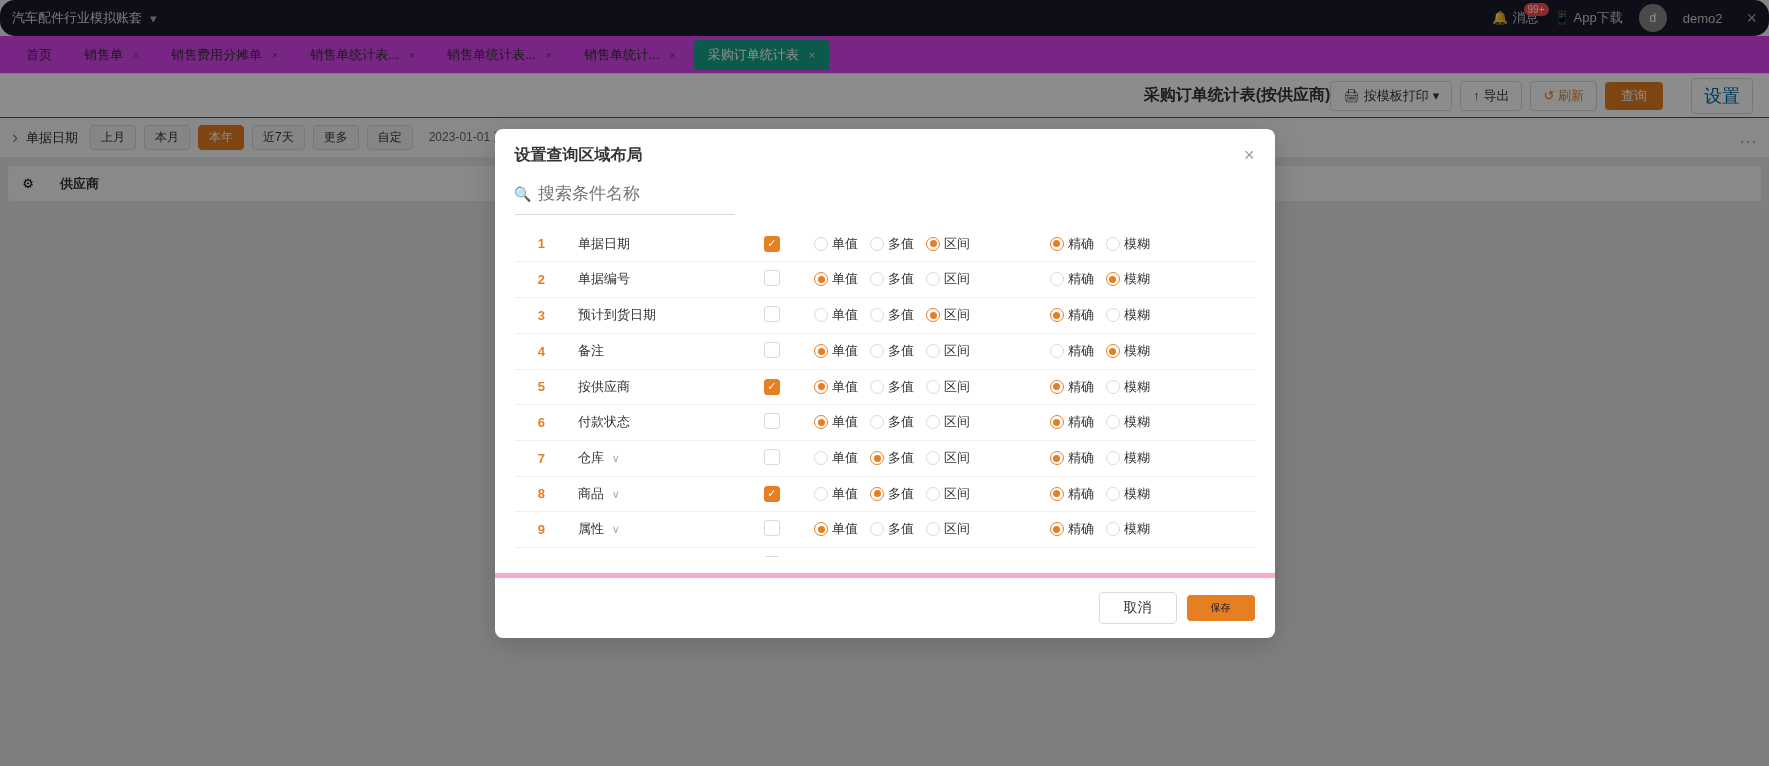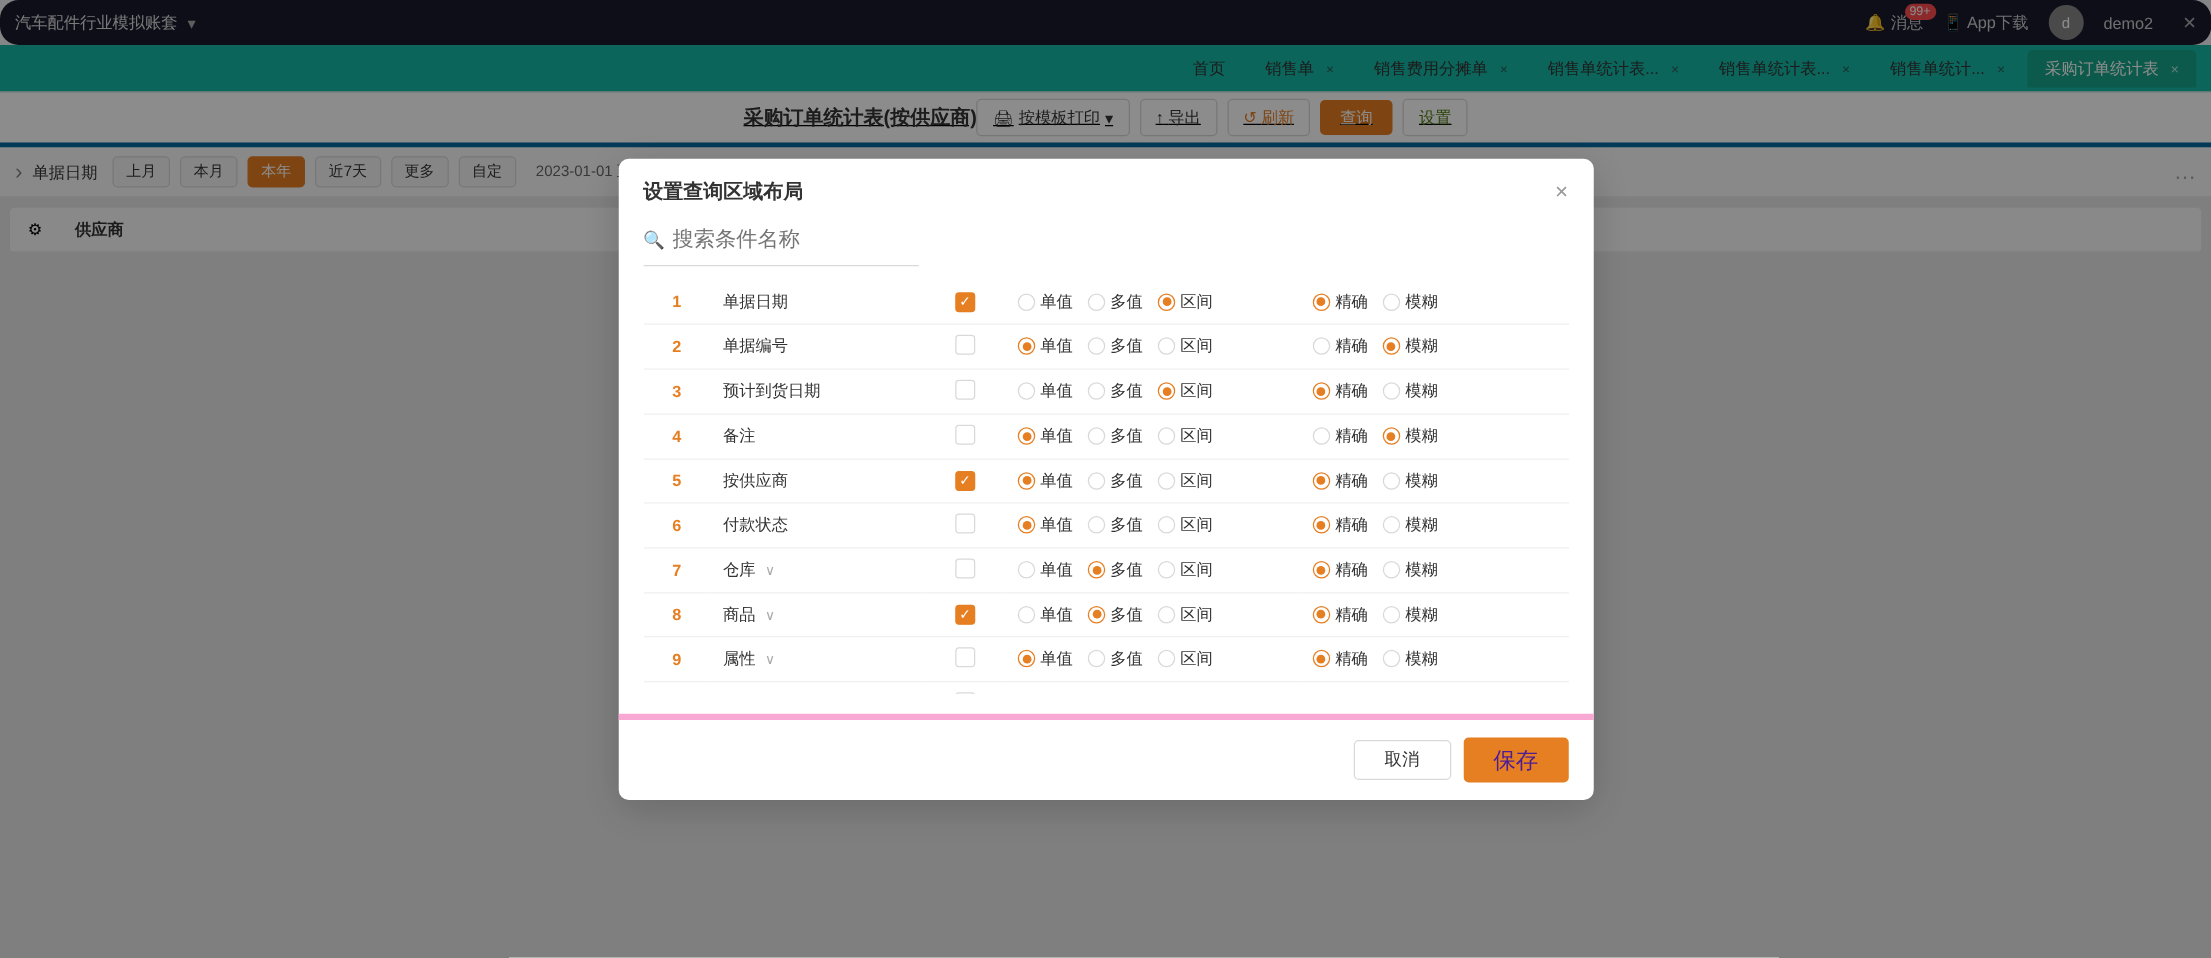--- a/index.html
+++ b/index.html
@@ -19,27 +19,26 @@
     .top-bar-left { display: flex; align-items: center; gap: 8px; font-size: 13px; color: #ddd; }
     .top-bar-right { display: flex; align-items: center; gap: 16px; font-size: 13px; color: #ccc; }
     .top-bar-right .notif { position: relative; cursor: pointer; }
     .badge { position: absolute; top: -6px; right: -10px; background: #ff4d4f; color: #fff; font-size: 10px; border-radius: 8px; padding: 1px 4px; }
     .avatar { width: 28px; height: 28px; border-radius: 50%; background: #888; display: flex; align-items: center; justify-content: center; color: #fff; font-size: 12px; }
     .close-x { color: #aaa; cursor: pointer; font-size: 18px; margin-left: 8px; }
 
     
     .tab-bar {
       height: 38px;
-      background: #14b8a6;
+      background: #d946ef;
       display: flex;
       align-items: center;
       padding: 0 12px;
       border-bottom: 1px solid #e8e8e8;
       gap: 4px;
-      justify-content: flex-end;
     }
     .tab-item {
       padding: 6px 14px;
       border-radius: 4px 4px 0 0;
       font-size: 13px;
       cursor: pointer;
       color: #333;
       white-space: nowrap;
     }
     .tab-item.active {
@@ -48,31 +47,30 @@
     }
     .tab-item .tab-close { margin-left: 6px; font-size: 11px; opacity: 0.7; }
 
     
     .page-header {
       height: 44px;
       background: #fff;
       display: flex;
       align-items: center;
       padding: 0 16px;
-      justify-content: center;
-      border-bottom: 4px solid #0369a1;
-      text-decoration: underline;
+      justify-content: flex-end;
+      border-bottom: 1px solid #0369a1;
     }
     .page-title { font-size: 16px; font-weight: 600; color: #333; }
     .header-actions { display: flex; align-items: center; gap: 8px; }
     .btn-print { background: #fff; border: 1px solid #d9d9d9; color: #333; padding: 5px 12px; border-radius: 4px; cursor: pointer; font-size: 13px; display: flex; align-items: center; gap: 4px; }
     .btn-export { background: #fff; border: 1px solid #d9d9d9; color: #333; padding: 5px 12px; border-radius: 4px; cursor: pointer; font-size: 13px; }
     .btn-refresh { background: #fff; border: 1px solid #d9d9d9; color: #e67e22; padding: 5px 12px; border-radius: 4px; cursor: pointer; font-size: 13px; }
     .btn-query { background: #e67e22; border: none; color: #fff; padding: 5px 16px; border-radius: 4px; cursor: pointer; font-size: 13px; }
-    .btn-settings { background: #fff; border: 1px solid #d9d9d9; color: #4d7c0f; padding: 5px 12px; border-radius: 4px; cursor: pointer; font-size: 13px; }
+    .btn-settings { background: #fff; border: 1px solid #d9d9d9; color: #0369a1; padding: 5px 12px; border-radius: 4px; cursor: pointer; font-size: 18px; margin-left: 20px; }
 
     
     .filter-bar {
       height: 40px;
       background: #fafafa;
       display: flex;
       align-items: center;
       padding: 0 12px;
       border-bottom: 1px solid #e8e8e8;
       gap: 8px;
@@ -241,22 +239,22 @@
       align-items: center;
       justify-content: flex-end;
       gap: 10px;
       border-top: 5px solid #f9a8d4;
     }
     .btn-cancel {
       background: #fff; border: 1px solid #d9d9d9; color: #333;
       padding: 6px 24px; border-radius: 4px; cursor: pointer; font-size: 14px;
     }
     .btn-save {
-      background: #e67e22; border: none; color: #4c1d95;
-      padding: 6px 24px; border-radius: 4px; cursor: pointer; font-size: 18px;
+      background: #e67e22; border: none; color: #0f172a;
+      padding: 6px 24px; border-radius: 4px; cursor: pointer; font-size: 10px;
     }
 
     .dropdown-arrow { font-size: 11px; color: #aaa; margin-left: 4px; }
   </style>
 </head>
 <body>
 
 <div class="top-bar">
   <div class="top-bar-left">
     <span>汽车配件行业模拟账套</span>

